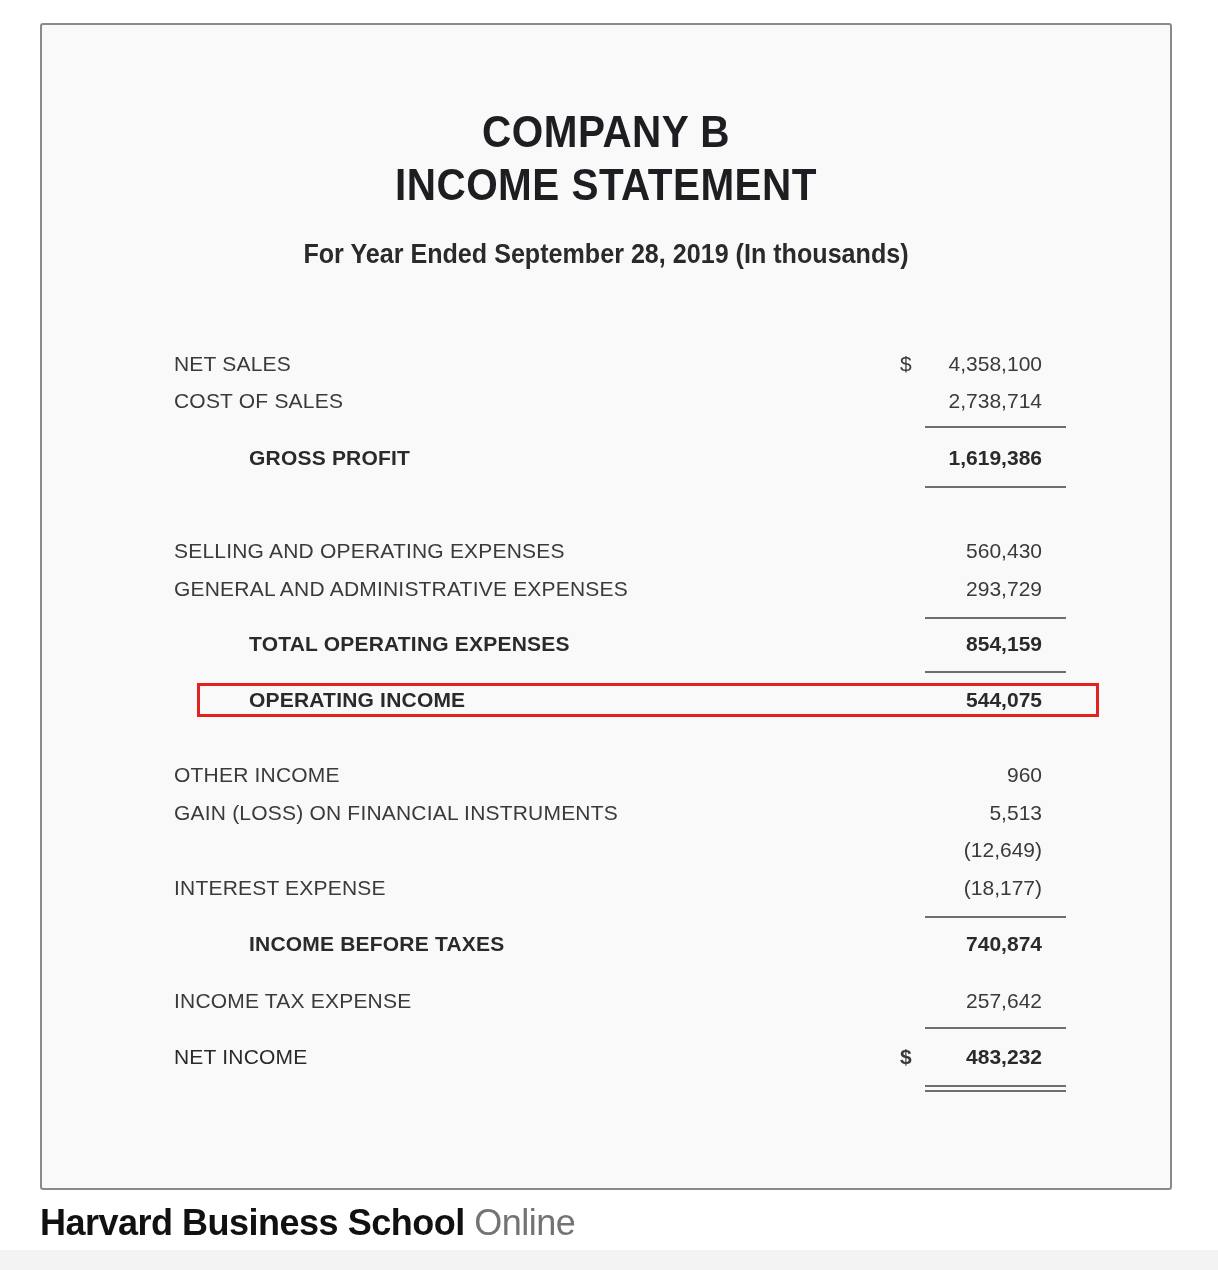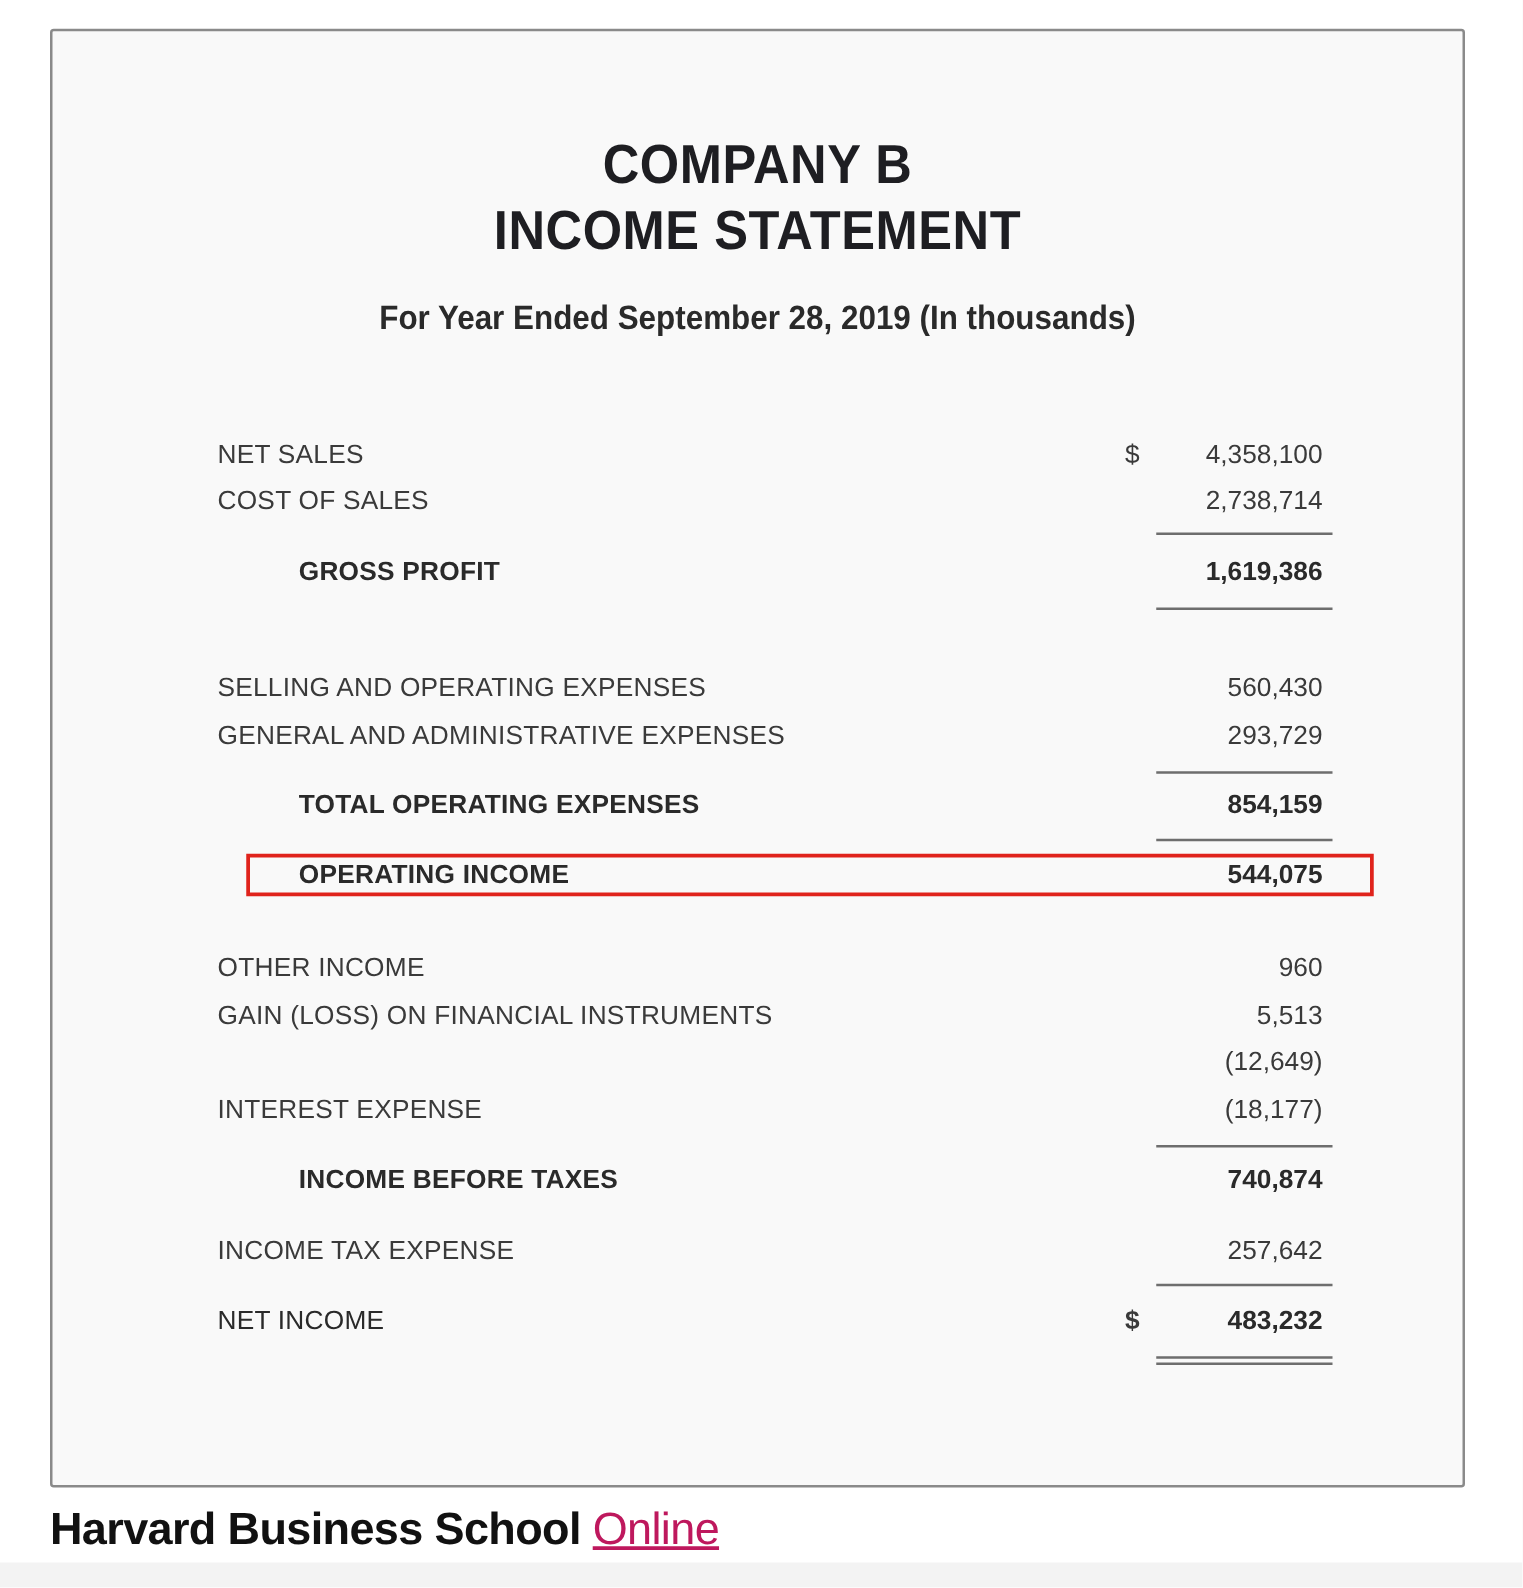--- a/index.html
+++ b/index.html
@@ -23,40 +23,40 @@
     position:absolute; left:0; right:0; top:214px; text-align:center;
     font-size:27px; font-weight:bold; color:#2a2a2a;
     transform:scaleX(0.93); transform-origin:center;
   }
   .row { position:absolute; left:0; right:0; height:30px; }
   .label {
     position:absolute; left:132px; font-size:21px; color:#3a3a3a; white-space:nowrap;
     letter-spacing:0.2px;
     text-align:right;
   }
-  .label.sub { left:197px; font-weight:bold; color:#2a2a2a; }
+  .label.sub { left:207px; font-weight:bold; color:#2a2a2a; }
   .label.bold { font-weight:normal; color:#2a2a2a; }
   .cur { position:absolute; left:858px; font-size:21px; color:#3a3a3a; }
   .cur.bold { font-weight:bold; }
   .val {
-    position:absolute; right:112px; font-size:21px; color:#3a3a3a; text-align:center;
+    position:absolute; right:128px; font-size:21px; color:#3a3a3a; text-align:center;
   }
   .val.bold { font-weight:bold; color:#2a2a2a; }
   .rule {
     position:absolute; left:883px; width:141px; height:2px; background:#6e6e6e;
   }
   .highlight {
     position:absolute; left:155px; top:658px; width:902px; height:34px;
     border:3px solid #e0231c; box-sizing:border-box;
   }
   .footer {
     position:absolute; left:40px; top:1202px; font-size:36px; font-weight:bold; color:#111;
     letter-spacing:-0.5px; white-space:nowrap;
   }
-  .footer .online { font-weight:normal; color:#be185d;text-decoration:underline; }
+  .footer .online { font-weight:normal; color:#737373; }
   .bottom-bar { position:absolute; left:0; right:0; top:1250px; height:20px; background:#f3f3f3; }
 </style>
 </head>
 <body>
 
 <div class="card">
   <div class="title t1">COMPANY B</div>
   <div class="title t2">INCOME STATEMENT</div>
   <div class="subtitle">For Year Ended September 28, 2019 (In thousands)</div>
 

